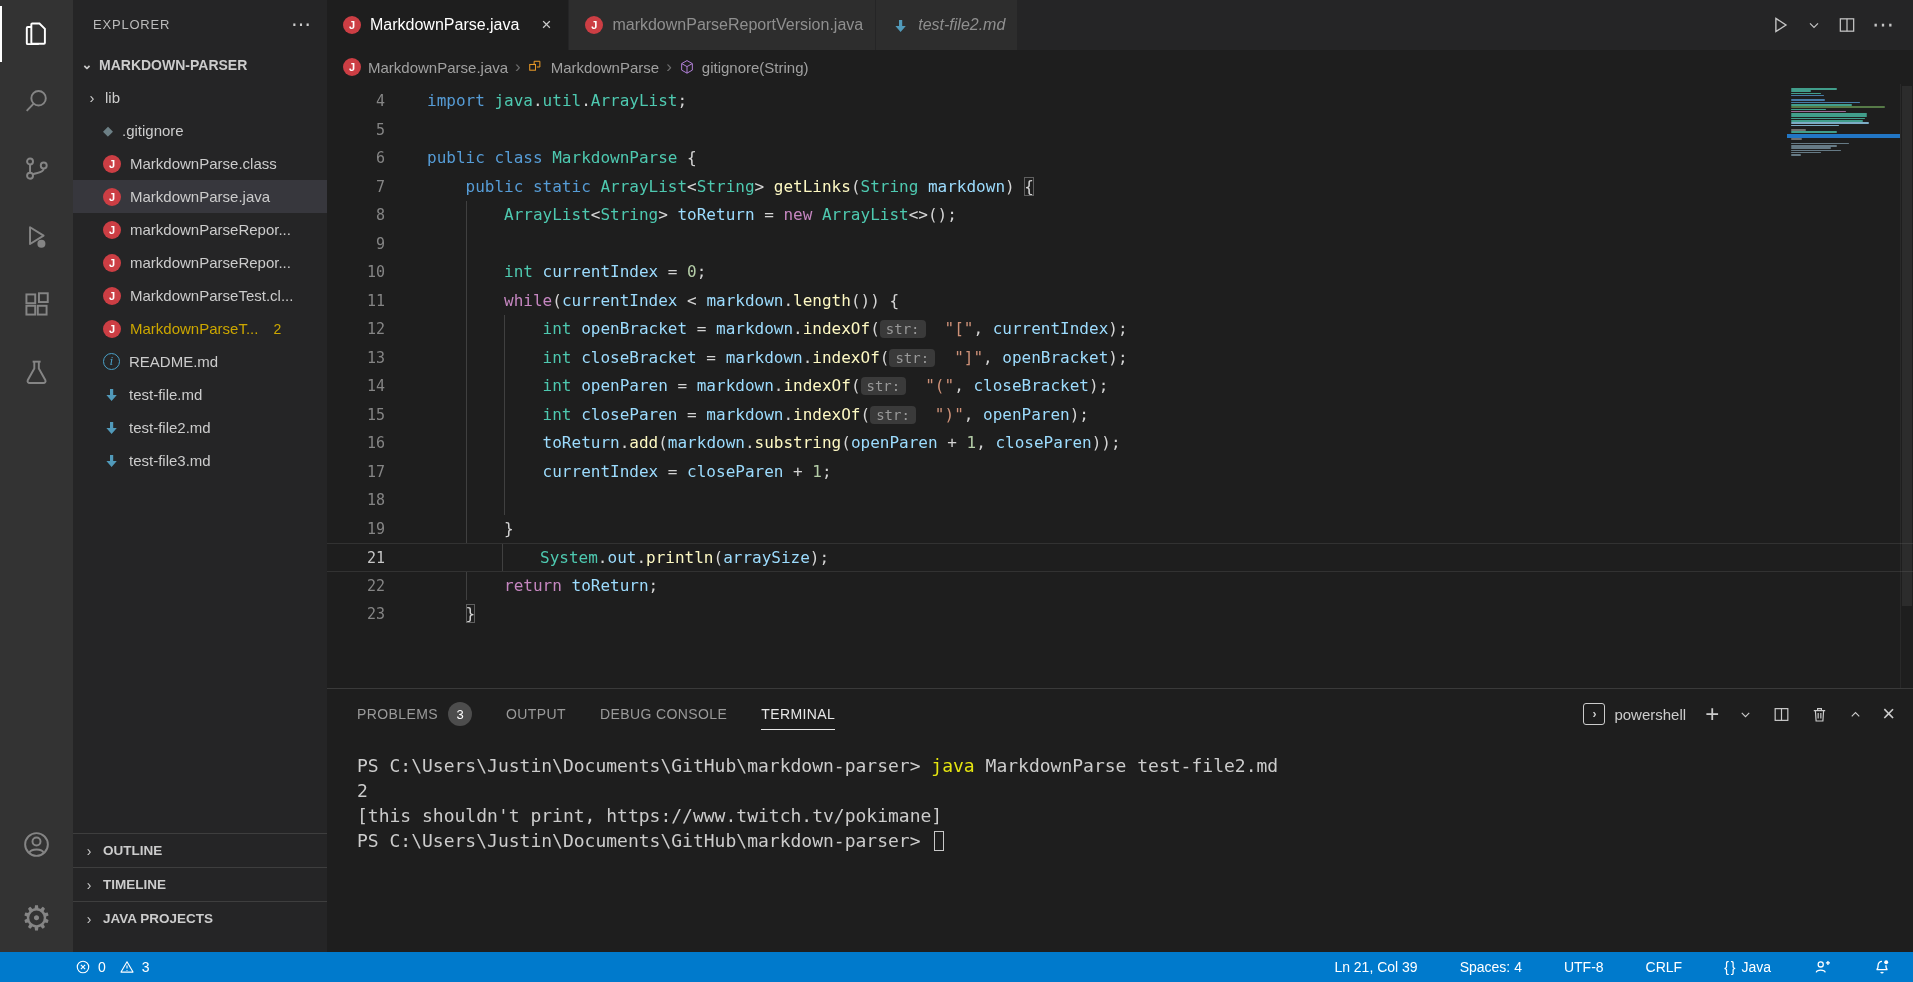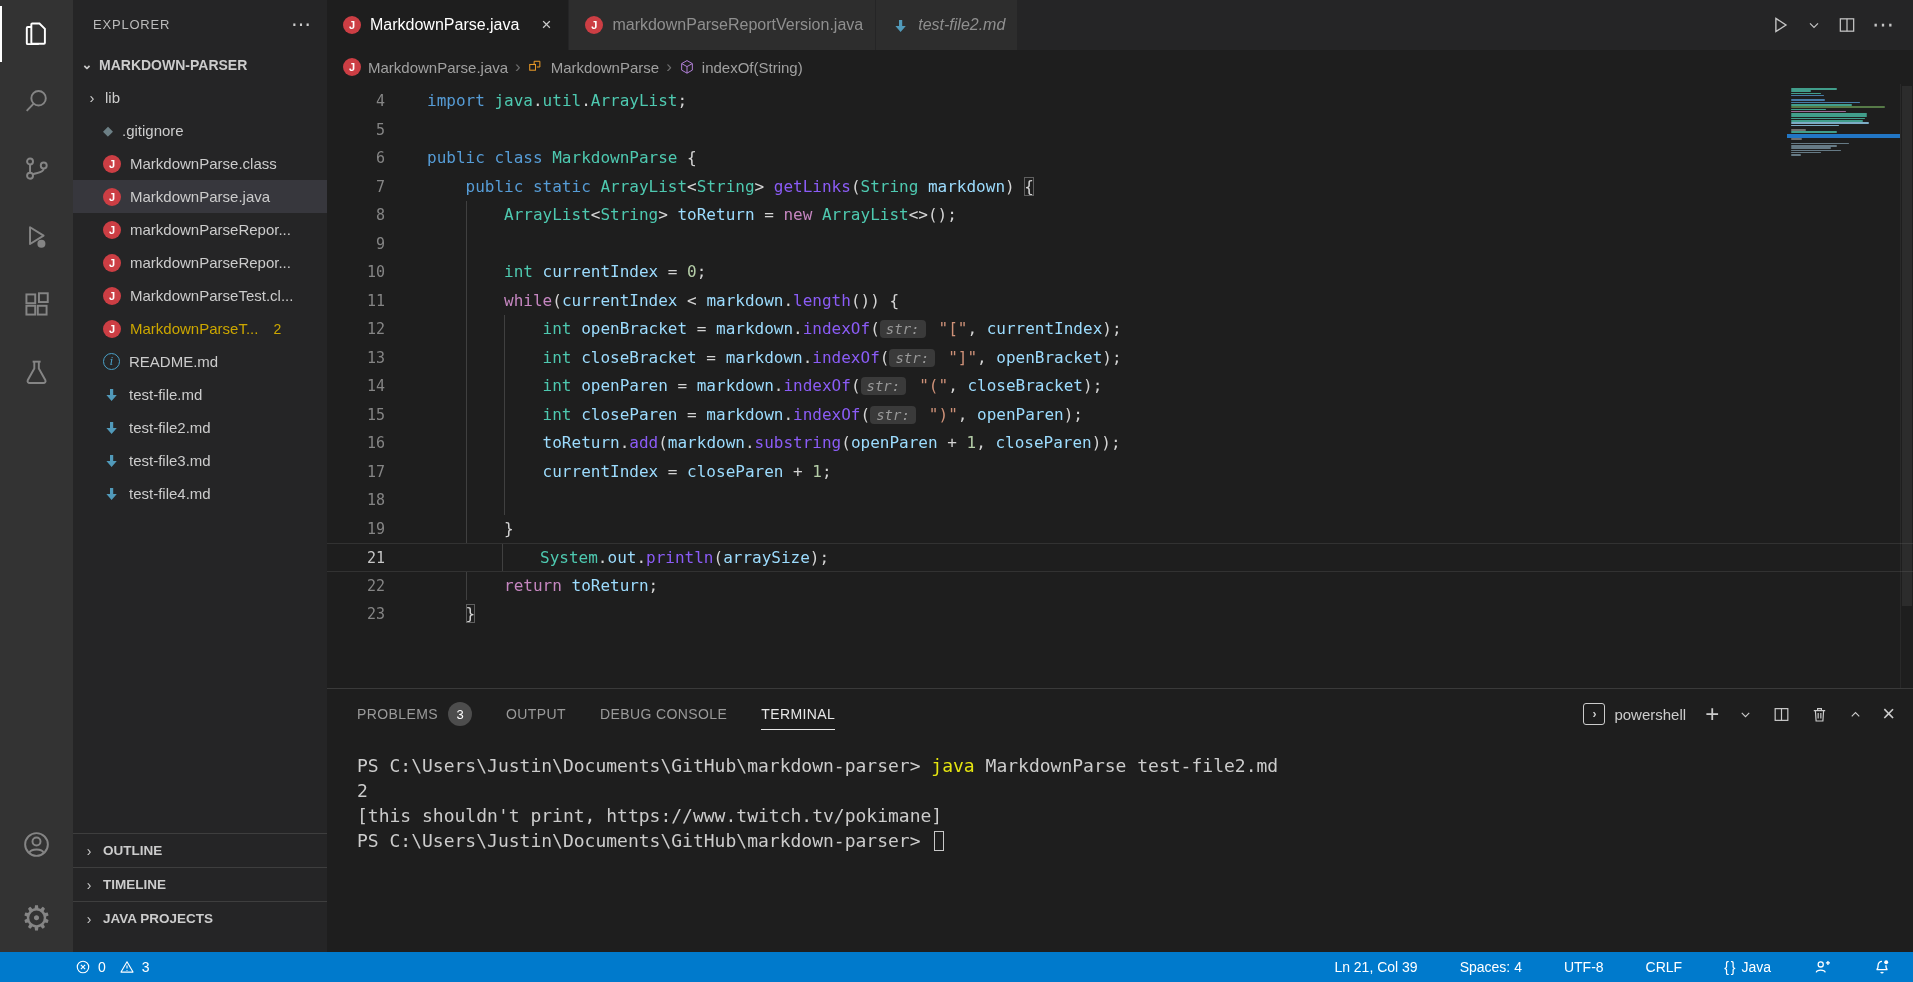--- a/index.html
+++ b/index.html
@@ -64,25 +64,25 @@
 
   .editor { position:absolute; left:0; right:0; top:84px; height:604px; overflow:hidden; }
   .code-area { position:absolute; left:0; top:3px; right:0; }
   .code-line { display:flex; height:28.5px; line-height:28.5px;
     font-family:"DejaVu Sans Mono", monospace; font-size:16px; white-space:pre; }
   .code-line.cur { border-top:1px solid #323232; border-bottom:1px solid #323232;gap:36px; }
   .ln { width:58px; flex:none; text-align:right; color:#858585; font-size:15px; }
   .code-line.cur .ln { color:#c6c6c6; }
   .code { flex:1; position:relative; padding-left:42px; }
   .guide { position:absolute; top:0; bottom:0; width:1px; background:#404040; }
-  .kw{color:#569cd6} .ctrl{color:#c586c0} .type{color:#4ec9b0} .fn{color:#8b5cf6}
+  .kw{color:#569cd6} .ctrl{color:#c586c0} .type{color:#4ec9b0} .fn{color:#fef9c3}
   .var{color:#9cdcfe} .num{color:#b5cea8} .str{color:#ce9178} .cmt{color:#6a9955} .pun{color:#d4d4d4}
   .bm{ outline:1px solid #5f5f5f; outline-offset:-1px; color:#d4d4d4; }
-  .inlay { background:#3a3a3a; color:#999999; border-radius:4px; padding:1px 6px; margin-right:13px;
-    font-size:14px;font-style:italic; }
+  .inlay { background:#3a3a3a; color:#999999; border-radius:4px; padding:1px 6px; margin-right:19px;
+    font-size:14px; }
 
   .minimap { position:absolute; top:0; right:13px; width:113px; height:604px; cursor:pointer; }
   .mm-bar { height:1.6px; margin-bottom:0.7px; border-radius:1px; opacity:0.75; }
   .mm-cursor { position:absolute; left:0; right:0; height:4px; background:#2276c4; }
   .scrollbar { position:absolute; top:0; right:0; width:13px; height:604px;
     border-left:1px solid rgba(255,255,255,0.05); cursor:pointer; }
   .sc-thumb { margin:2px 1px; height:520px; background:rgba(121,121,121,0.16); }
 
   
   .panel { position:absolute; left:0; right:0; top:688px; height:192px; border-top:1px solid #3a3a3a;
@@ -239,28 +239,20 @@
           <span class="fl-label">test-file2.md</span>
         </div>
         <div class="file-row">
           <span class="fi">
             <svg width="17" height="17" viewBox="0 0 17 16" xmlns="http://www.w3.org/2000/svg">
               <path d="M7 2.5h3.2v6h3.6L8.6 14.4 3.4 8.5H7Z" fill="#519aba" stroke="none"></path>
             </svg>
           </span>
           <span class="fl-label">test-file3.md</span>
         </div>
-        <div class="file-row">
-          <span class="fi">
-            <svg width="17" height="17" viewBox="0 0 17 16" xmlns="http://www.w3.org/2000/svg">
-              <path d="M7 2.5h3.2v6h3.6L8.6 14.4 3.4 8.5H7Z" fill="#519aba" stroke="none"></path>
-            </svg>
-          </span>
-          <span class="fl-label">test-file4.md</span>
-        </div>
       </div>
     <div class="sb-sections" id="sections">
         <div class="section-row">
           <span class="section-chev">›</span>
           <span>OUTLINE</span>
         </div>
         <div class="section-row">
           <span class="section-chev">›</span>
           <span>TIMELINE</span>
         </div>
@@ -331,21 +323,21 @@
           <span>MarkdownParse</span>
         </span>
         <span class="crumb-sep">›</span>
         <span class="crumb">
           <span class="fi">
             <svg width="16" height="16" viewBox="0 0 24 24" fill="none" stroke="#b180d7" stroke-width="1.5" xmlns="http://www.w3.org/2000/svg">
               <path d="M12 2.4 20 6.9v9.8l-8 4.5-8-4.5V6.9Z"></path>
               <path d="M4.2 7l7.8 4.4L19.8 7M12 11.4v10"></path>
             </svg>
           </span>
-          <span>indexOf(String)</span>
+          <span>gitignore(String)</span>
         </span>
       </div>
 
     <div class="editor">
       <div class="code-area" id="codeArea">
           <div class="code-line"><span class="ln">4</span><div class="code"><span class="kw">import </span><span class="type">java</span><span class="pun">.</span><span class="type">util</span><span class="pun">.</span><span class="type">ArrayList</span><span class="pun">;</span></div></div>
           <div class="code-line"><span class="ln">5</span><div class="code"></div></div>
           <div class="code-line"><span class="ln">6</span><div class="code"><span class="kw">public </span><span class="kw">class </span><span class="type">MarkdownParse</span><span class="pun"> {</span></div></div>
           <div class="code-line"><span class="ln">7</span><div class="code"><span class="pun">    </span><span class="kw">public </span><span class="kw">static </span><span class="type">ArrayList</span><span class="pun">&lt;</span><span class="type">String</span><span class="pun">&gt; </span><span class="fn">getLinks</span><span class="pun">(</span><span class="type">String </span><span class="var">markdown</span><span class="pun">) </span><span class="pun bm">{</span></div></div>
           <div class="code-line"><span class="ln">8</span><div class="code"><div class="guide" style="left: 80.532px;"></div><span class="pun">        </span><span class="type">ArrayList</span><span class="pun">&lt;</span><span class="type">String</span><span class="pun">&gt; </span><span class="var">toReturn</span><span class="pun"> = </span><span class="ctrl">new </span><span class="type">ArrayList</span><span class="pun">&lt;&gt;();</span></div></div>

